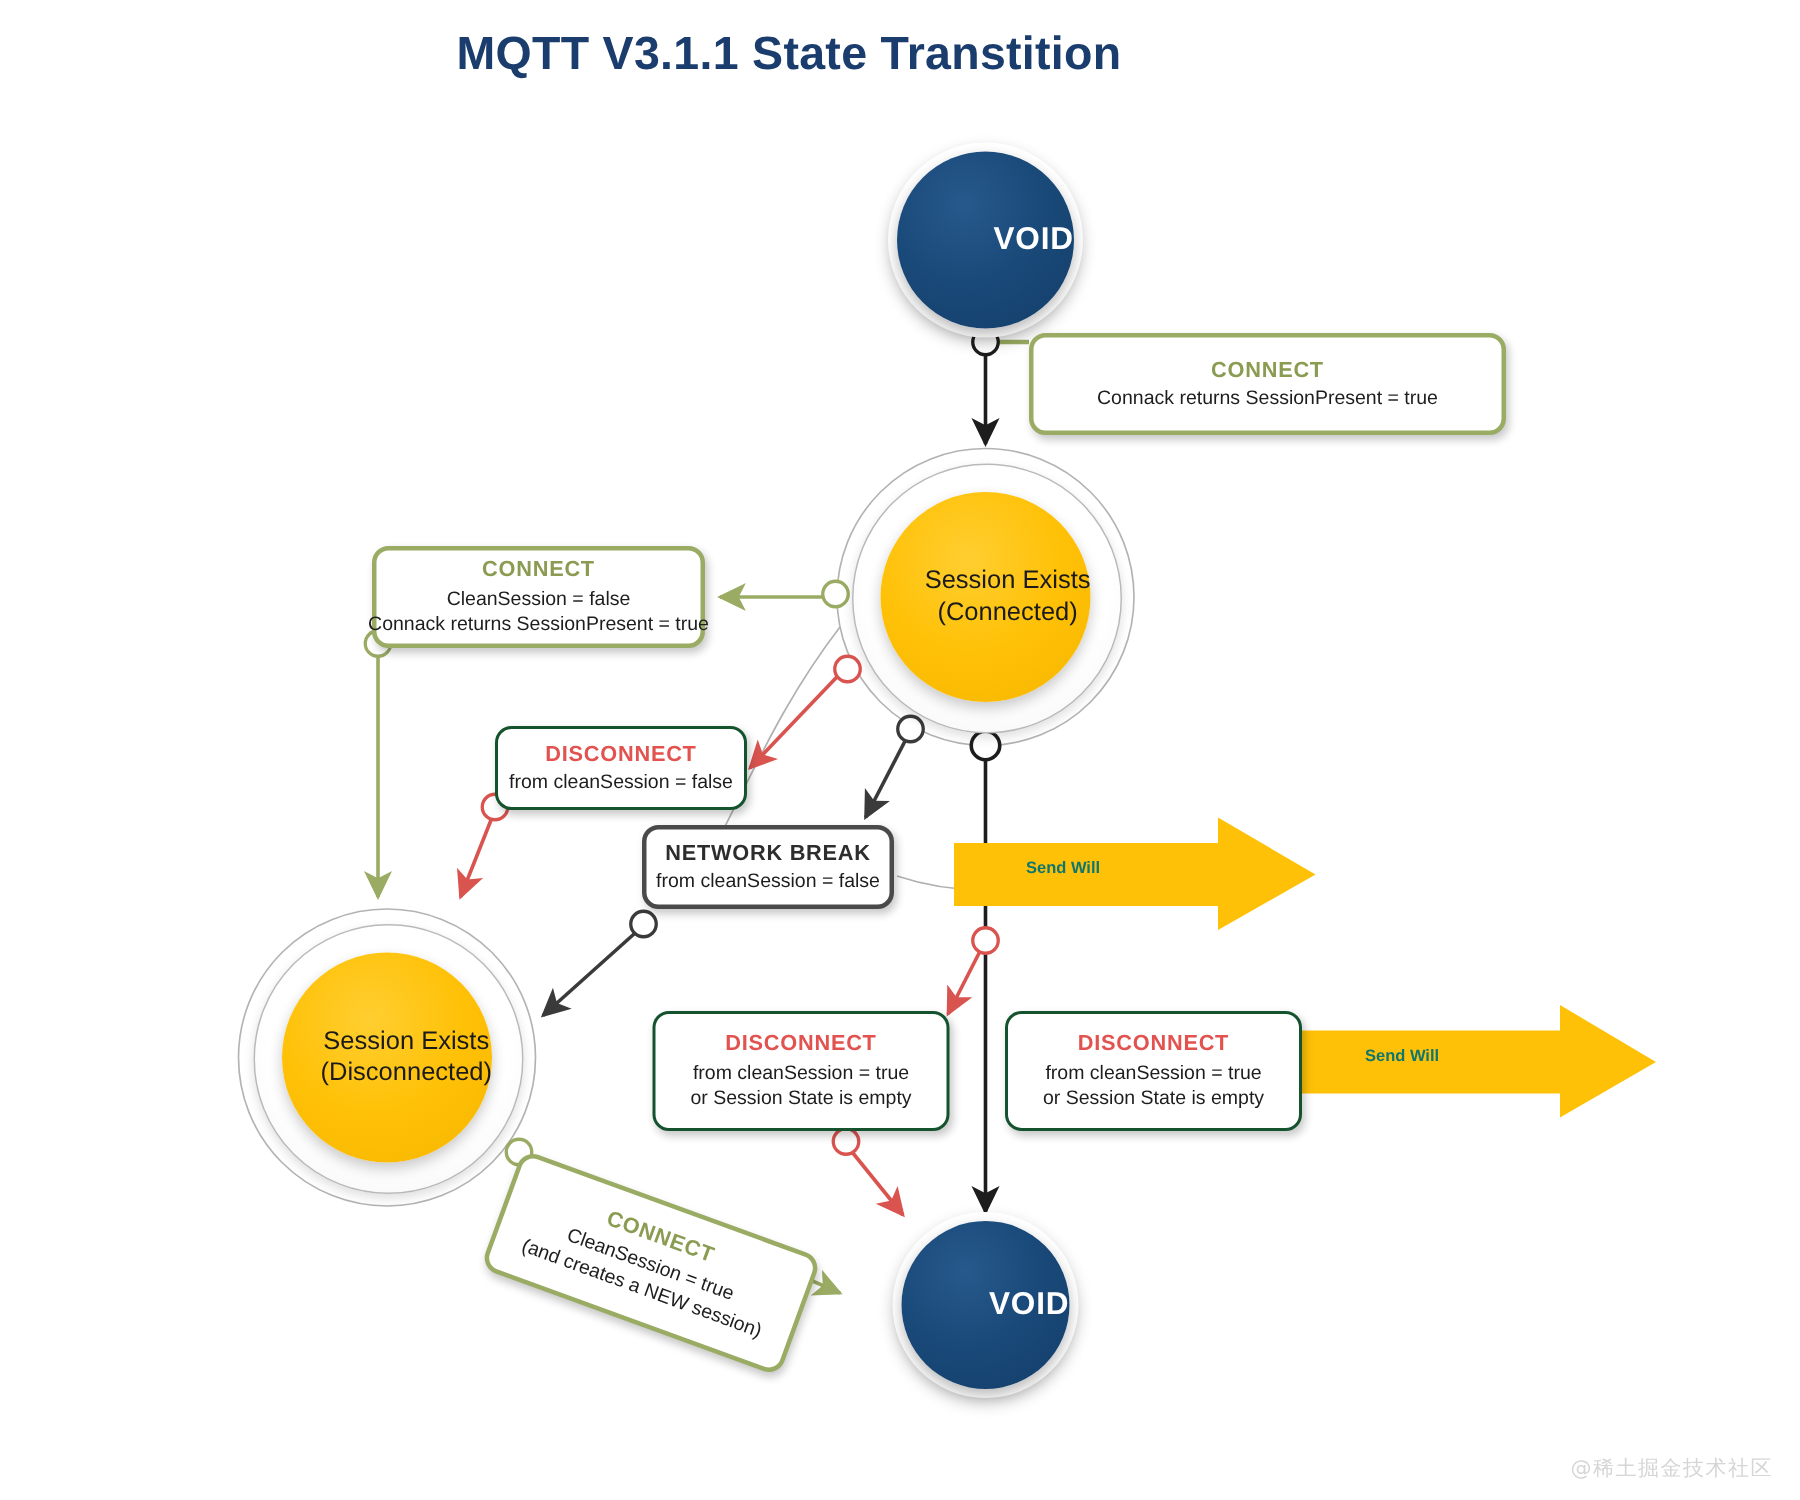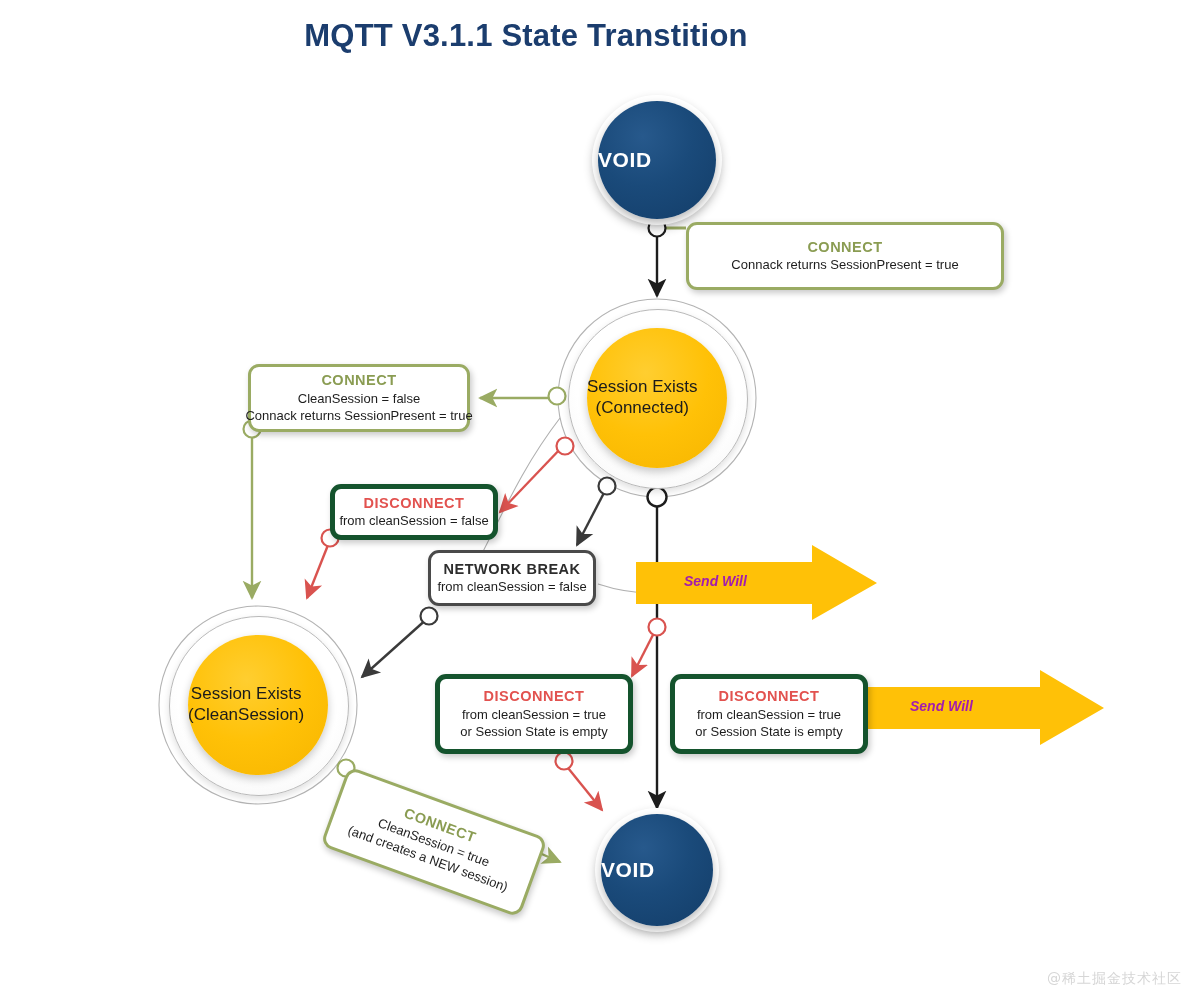--- a/index.html
+++ b/index.html
@@ -30,21 +30,21 @@
   .node{position:absolute;}
 
   .ring{
     position:absolute;border-radius:50%;
     border:1px solid #b9b9b9;
     background:radial-gradient(circle at 50% 42%, #ffffff 60%, #f2f2f2 100%);
     box-shadow:0 3px 7px rgba(0,0,0,.13);
   }
   .disc{
     position:absolute;border-radius:50%;
-    display:flex;align-items:center;justify-content:flex-start;
+    display:flex;align-items:center;justify-content:flex-end;
     text-align:center;line-height:1.22;
   }
   .disc.void{
     background:radial-gradient(circle at 38% 30%, #27598c 0%, #1a4a7a 45%, #133d68 100%);
     color:#ffffff;font-weight:bold;font-size:21px;letter-spacing:.6px;
     box-shadow:0 4px 9px rgba(0,0,0,.28);
   }
   .void-halo{
     position:absolute;border-radius:50%;
     background:#ffffff;
@@ -64,34 +64,33 @@
     display:flex;flex-direction:column;
     align-items:center;justify-content:center;
     text-align:center;
     box-shadow:2px 3px 6px rgba(0,0,0,.22);
     padding:5px 9px;
   }
   .box .hd{font-weight:bold;font-size:14.5px;letter-spacing:.5px;line-height:1.35;}
   .box .ln{font-size:13px;color:#1d1d1d;line-height:1.3;white-space:nowrap;}
   .box.green{border:3px solid #9aab63;}
   .box.green .hd{color:#8a9c52;}
-  .box.red{border:5px solid #14532d;}
+  .box.red{border:2px solid #14532d;}
   .box.red .hd{color:#e2524f;}
   .box.dark{border:3px solid #4a4a4a;}
   .box.dark .hd{color:#2d2d2d;}
 
   .box.rot{transform:rotate(20deg);transform-origin:50% 50%;}
 
   
   .willwrap{position:absolute;}
   .willtext{
     position:absolute;
-    font-weight:bold;font-size:14px;color:#a21caf;
+    font-weight:bold;font-size:11px;color:#0f766e;
     white-space:nowrap;
-    font-style:italic;
   }
 
   
   .watermark{
     position:absolute;right:18px;bottom:12px;
     font-size:14px;color:#d6d6d6;
     font-family:"DejaVu Sans", sans-serif;
     letter-spacing:1px;
   }
 </style>
@@ -182,21 +181,21 @@
         <span>(Connected)</span>
       </span>
     </div>
   </div>
 
   <div class="node" style="left:169px;top:616px;width:178px;height:178px;">
     <div class="ring" style="left:0;top:0;width:178px;height:178px;"></div>
     <div class="disc session" style="left:19px;top:19px;width:140px;height:140px;">
       <span>
         <span>Session Exists</span><br>
-        <span>(CleanSession)</span>
+        <span>(Disconnected)</span>
       </span>
     </div>
   </div>
 
   <div class="node" style="left:595px;top:808px;width:124px;height:124px;">
     <div class="void-halo" style="left:0;top:0;width:124px;height:124px;"></div>
     <div class="disc void" style="left:6px;top:6px;width:112px;height:112px;">
       <span>VOID</span>
     </div>
   </div>

